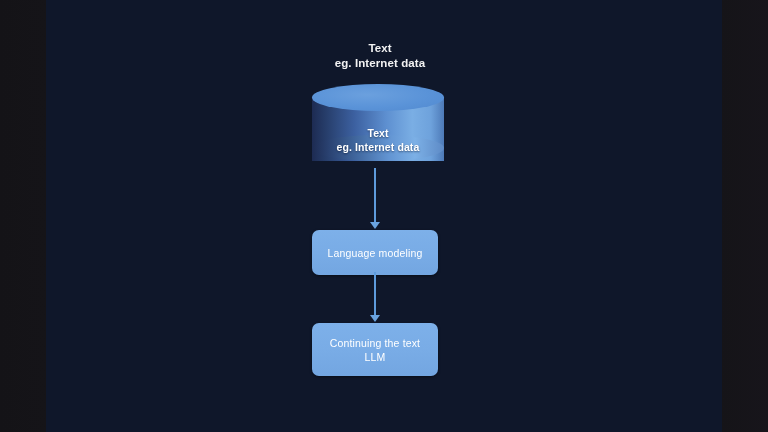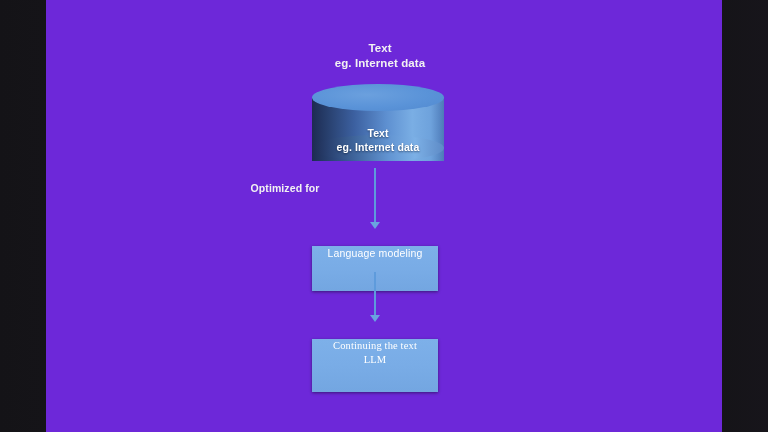--- a/index.html
+++ b/index.html
@@ -12,21 +12,21 @@
     width: 768px;
     height: 432px;
     overflow: hidden;
     font-family: "Liberation Sans", sans-serif;
   }
 
   #slide {
     position: relative;
     width: 768px;
     height: 432px;
-    background: #6d28d9;
+    background: #0f172a;
     overflow: hidden;
   }
 
   
   .edge-band {
     position: absolute;
     top: 0;
     bottom: 0;
     pointer-events: none;
   }
@@ -163,40 +163,39 @@
   #arrow-1 .head { top: 54px; }
   #arrow-2 { top: 272px; height: 52px; }
   #arrow-2 .shaft { height: 45px; }
   #arrow-2 .head { top: 43px; }
 
   
   .box {
     position: absolute;
     left: 312px;
     width: 126px;
-    border-radius: 0;
+    border-radius: 7px;
     background: linear-gradient(to bottom, #7db0e9 0%, #79ace6 50%, #73a6e1 100%);
     box-shadow: 0 1px 3px rgba(0,0,0,0.45);
     display: flex;
-    align-items: flex-start;
+    align-items: center;
     justify-content: center;
     box-sizing: border-box;
-    margin-top: 16px;
   }
   .box-label {
     text-align: center;
     color: #ffffff;
     font-size: 10.5px;
     font-weight: normal;
     line-height: 14px;
     letter-spacing: 0.15px;
   }
   .box-label .line { display: block; white-space: nowrap; }
   #box-language-modeling { top: 230px; height: 45px; }
-  #box-llm { top: 323px; height: 53px; font-family: Liberation Serif, serif; }
+  #box-llm { top: 323px; height: 53px; }
 </style>
 </head>
 <body>
 
 <div id="slide">
 
   <div class="edge-band left"></div>
   <div class="edge-band right"></div>
 
   <div class="node" id="top-caption">
@@ -208,21 +207,20 @@
     <div class="cyl-body"></div>
     <div class="cyl-bottom"></div>
     <div class="cyl-top"></div>
     <div class="cyl-label">
       <span class="line">Text</span>
       <span class="line">eg. Internet data</span>
     </div>
   </div>
 
   <div class="node" id="side-note">
-    <span class="line">Optimized for</span>
   </div>
 
   <div class="arrow" id="arrow-1">
     <div class="shaft"></div>
     <div class="head"></div>
   </div>
 
   <div class="box" id="box-language-modeling">
     <div class="box-label">
       <span class="line">Language modeling</span>

